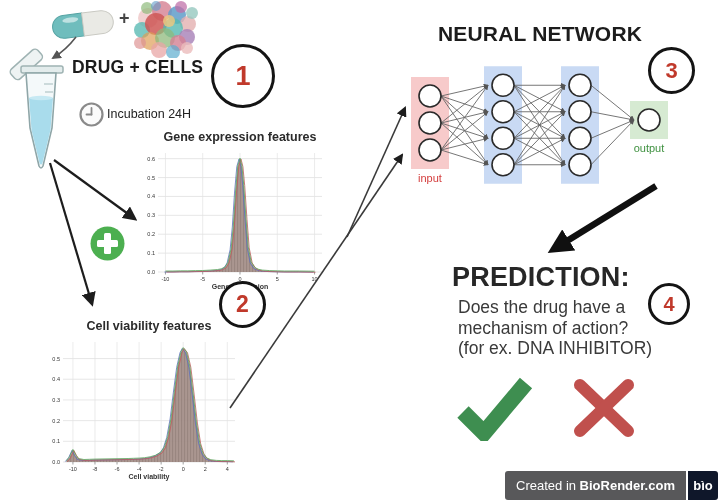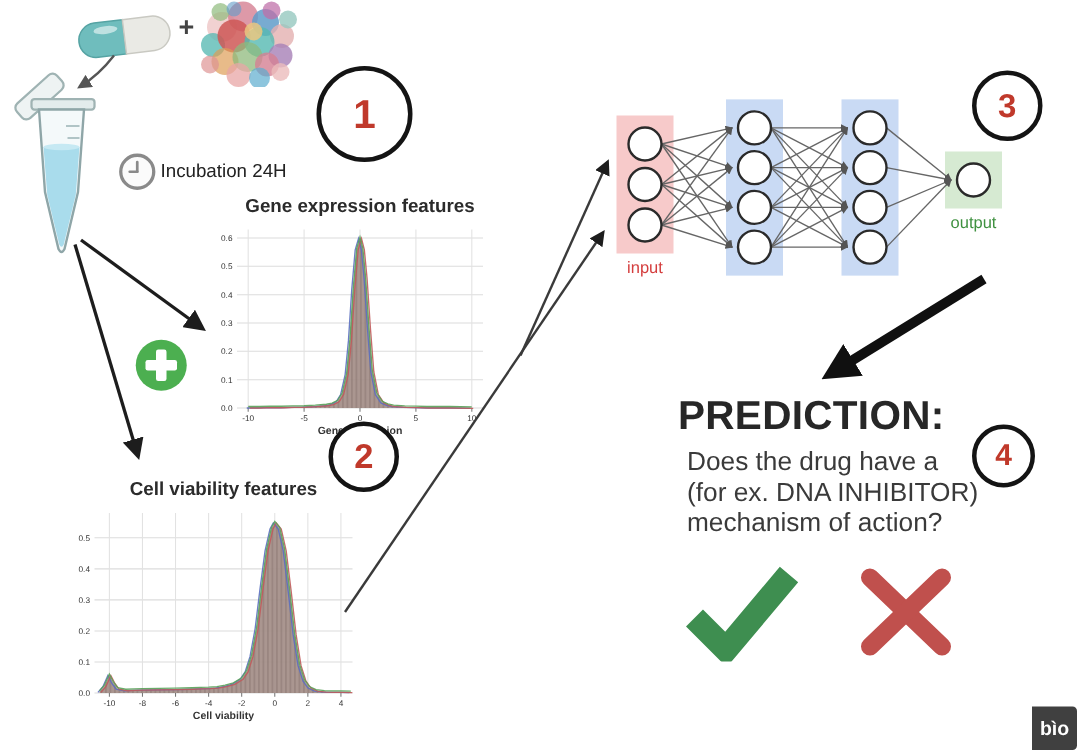--- a/index.html
+++ b/index.html
@@ -9,21 +9,21 @@
   svg{display:block;}
   svg text{font-family:"Liberation Sans",sans-serif;}
   .badge{position:absolute;border:3px solid #141414;border-radius:50%;background:#fff;
          display:flex;align-items:center;justify-content:center;font-weight:bold;
          color:#c0392b;z-index:6;box-sizing:border-box;}
   .big-title{position:absolute;font-weight:800;color:#1c1c1c;letter-spacing:0.2px;}
   .pred-lines{position:absolute;font-size:17.5px;color:#3a3a3a;line-height:20.5px;}
   .footer-bar{position:absolute;left:505px;top:471px;width:181px;height:29px;background:#58585a;
               border-radius:3px 0 0 3px;color:#fff;font-size:13px;display:flex;
               align-items:center;justify-content:center;z-index:7;}
-  .footer-logo{position:absolute;left:688px;top:471px;width:30px;height:29px;background:#404040;
+  .footer-logo{position:absolute;left:688px;top:471px;width:30px;height:29px;background:#0f172a;
                border-radius:0 3px 3px 0;color:#fff;font-size:13px;font-weight:bold;display:flex;
                align-items:center;justify-content:center;z-index:7;}
   .overlay{position:absolute;left:0;top:0;z-index:4;pointer-events:none;}
   .chart{position:absolute;z-index:1;}
 </style>
 </head>
 <body>
 
 <div id="canvas">
 
@@ -67,20 +67,21 @@
       <rect x="6" y="18" width="36" height="13" rx="4" fill="#eef3f3" stroke="#9fb3b3" stroke-width="1.5"></rect>
     </g>
     <rect x="19" y="26" width="42" height="7" rx="2" fill="#e3ecec" stroke="#9fb3b3" stroke-width="1.5"></rect>
     <path d="M24,33 L28,88 L37,126 Q39,130 41,126 L50,88 L54,33 Z" fill="#f4f9fa" stroke="#8fa6a8" stroke-width="1.6"></path>
     <path d="M27,58 L29.5,90 L37.5,123 Q39,126 40.5,123 L48.5,90 L51,58 Z" fill="#a9dcec"></path>
     <ellipse cx="39" cy="58" rx="12" ry="2.2" fill="#c6e9f3"></ellipse>
     <line x1="42" y1="44" x2="51" y2="44" stroke="#b0c4c6" stroke-width="1.2"></line>
     <line x1="43" y1="52" x2="51" y2="52" stroke="#b0c4c6" stroke-width="1.2"></line>
   </svg>
 
+  <div class="big-title" style="left:72px;top:57px;font-size:17.5px;">DRUG + CELLS</div>
 
   <svg class="abs" style="left:78px;top:101px;" width="27" height="27" viewBox="0 0 27 27">
     <circle cx="13.5" cy="13.5" r="11" fill="#fbfbfb" stroke="#8a8a8a" stroke-width="2.2"></circle>
     <line x1="13.5" y1="13.5" x2="13.5" y2="7" stroke="#8a8a8a" stroke-width="1.8" stroke-linecap="round"></line>
     <line x1="13.5" y1="13.5" x2="8.5" y2="13.5" stroke="#8a8a8a" stroke-width="1.8" stroke-linecap="round"></line>
   </svg>
 
   <div class="abs" style="left:107px;top:107px;font-size:12.5px;font-weight:normal;color:#222;">Incubation 24H</div>
 
   <div class="badge" style="left:211px;top:44px;width:64px;height:64px;font-size:27px;">1</div>
@@ -178,20 +179,21 @@
       <text x="103" y="14" text-anchor="middle" font-size="12.5" font-weight="bold" fill="#2b2b2b">Cell viability features</text>
       <text x="103" y="163" text-anchor="middle" font-size="7" font-weight="bold" fill="#333">Cell viability</text>
     </svg>
 
   <svg class="abs" style="left:90px;top:226px;z-index:3;" width="35" height="35" viewBox="0 0 35 35">
     <circle cx="17.5" cy="17.5" r="17" fill="#4caf50"></circle>
     <rect x="7" y="14" width="21" height="7" rx="1.5" fill="#fff"></rect>
     <rect x="14" y="7" width="7" height="21" rx="1.5" fill="#fff"></rect>
   </svg>
 
+  <div class="big-title" style="left:395px;top:22px;width:290px;text-align:center;font-size:21px;">NEURAL NETWORK</div>
 
   <svg class="abs" style="left:395px;top:58px;z-index:2;" width="290" height="150" viewBox="0 0 290 150">
       <defs>
         <marker id="nnArr" viewBox="0 0 8 8" refX="7" refY="4" markerWidth="5.5" markerHeight="5.5" orient="auto">
           <path d="M0,0 L8,4 L0,8 Z" fill="#555"></path>
         </marker>
       </defs>
       <rect x="16" y="19" width="38" height="92" fill="#f7caca"></rect>
       <rect x="89" y="8.25" width="38" height="117.5" fill="#c9daf4"></rect>
       <rect x="166" y="8.25" width="38" height="117.5" fill="#c9daf4"></rect>
@@ -240,22 +242,22 @@
       <circle cx="185" cy="80.25" r="11" fill="#fff" stroke="#2a2a2a" stroke-width="1.6"></circle>
       <circle cx="185" cy="106.75" r="11" fill="#fff" stroke="#2a2a2a" stroke-width="1.6"></circle>
       <circle cx="254" cy="62" r="11" fill="#fff" stroke="#2a2a2a" stroke-width="1.6"></circle>
       <text x="35" y="124" text-anchor="middle" font-size="11" fill="#d43d3d">input</text>
       <text x="254" y="94" text-anchor="middle" font-size="11" fill="#3f9140">output</text>
     </svg>
 
   <div class="big-title" style="left:452px;top:262px;font-size:27px;color:#272727;">PREDICTION:</div>
   <div class="pred-lines" style="left:458px;top:297px;">
     <div>Does the drug have a</div>
+    <div>mechanism of action?</div>
     <div>(for ex. DNA INHIBITOR)</div>
-    <div>mechanism of action?</div>
   </div>
 
   <svg class="abs" style="left:455px;top:375px;" width="80" height="66" viewBox="0 0 80 66">
     <polyline points="8,37 29,58 71,8" fill="none" stroke="#3e8e50" stroke-width="16" stroke-linecap="butt" stroke-linejoin="miter"></polyline>
   </svg>
 
   <svg class="abs" style="left:573px;top:378px;" width="62" height="60" viewBox="0 0 62 60">
     <line x1="7" y1="7" x2="55" y2="53" stroke="#c0504d" stroke-width="12" stroke-linecap="round"></line>
     <line x1="55" y1="7" x2="7" y2="53" stroke="#c0504d" stroke-width="12" stroke-linecap="round"></line>
   </svg>
@@ -273,17 +275,20 @@
       </marker>
     </defs>
     <path d="M76,37 Q66,50 53,58" fill="none" stroke="#555" stroke-width="1.6" marker-end="url(#mArrGray)"></path>
     <line x1="54" y1="160" x2="135" y2="219" stroke="#1d1d1d" stroke-width="2.2" marker-end="url(#mArr)"></line>
     <line x1="50" y1="163" x2="92" y2="304" stroke="#1d1d1d" stroke-width="2.2" marker-end="url(#mArr)"></line>
     <line x1="347" y1="237" x2="405" y2="108" stroke="#3a3a3a" stroke-width="1.6" marker-end="url(#mArr)"></line>
     <line x1="230" y1="408" x2="402" y2="155" stroke="#3a3a3a" stroke-width="1.6" marker-end="url(#mArr)"></line>
     <line x1="656" y1="186" x2="554" y2="249" stroke="#101010" stroke-width="6.5" marker-end="url(#mArrBig)"></line>
   </svg>
 
+  <div class="footer-bar">
+    <span><span>Created in </span><b>BioRender.com</b></span>
+  </div>
   <div class="footer-logo">
     <span>bìo</span>
   </div>
 
 </div>
 
 </body></html>

